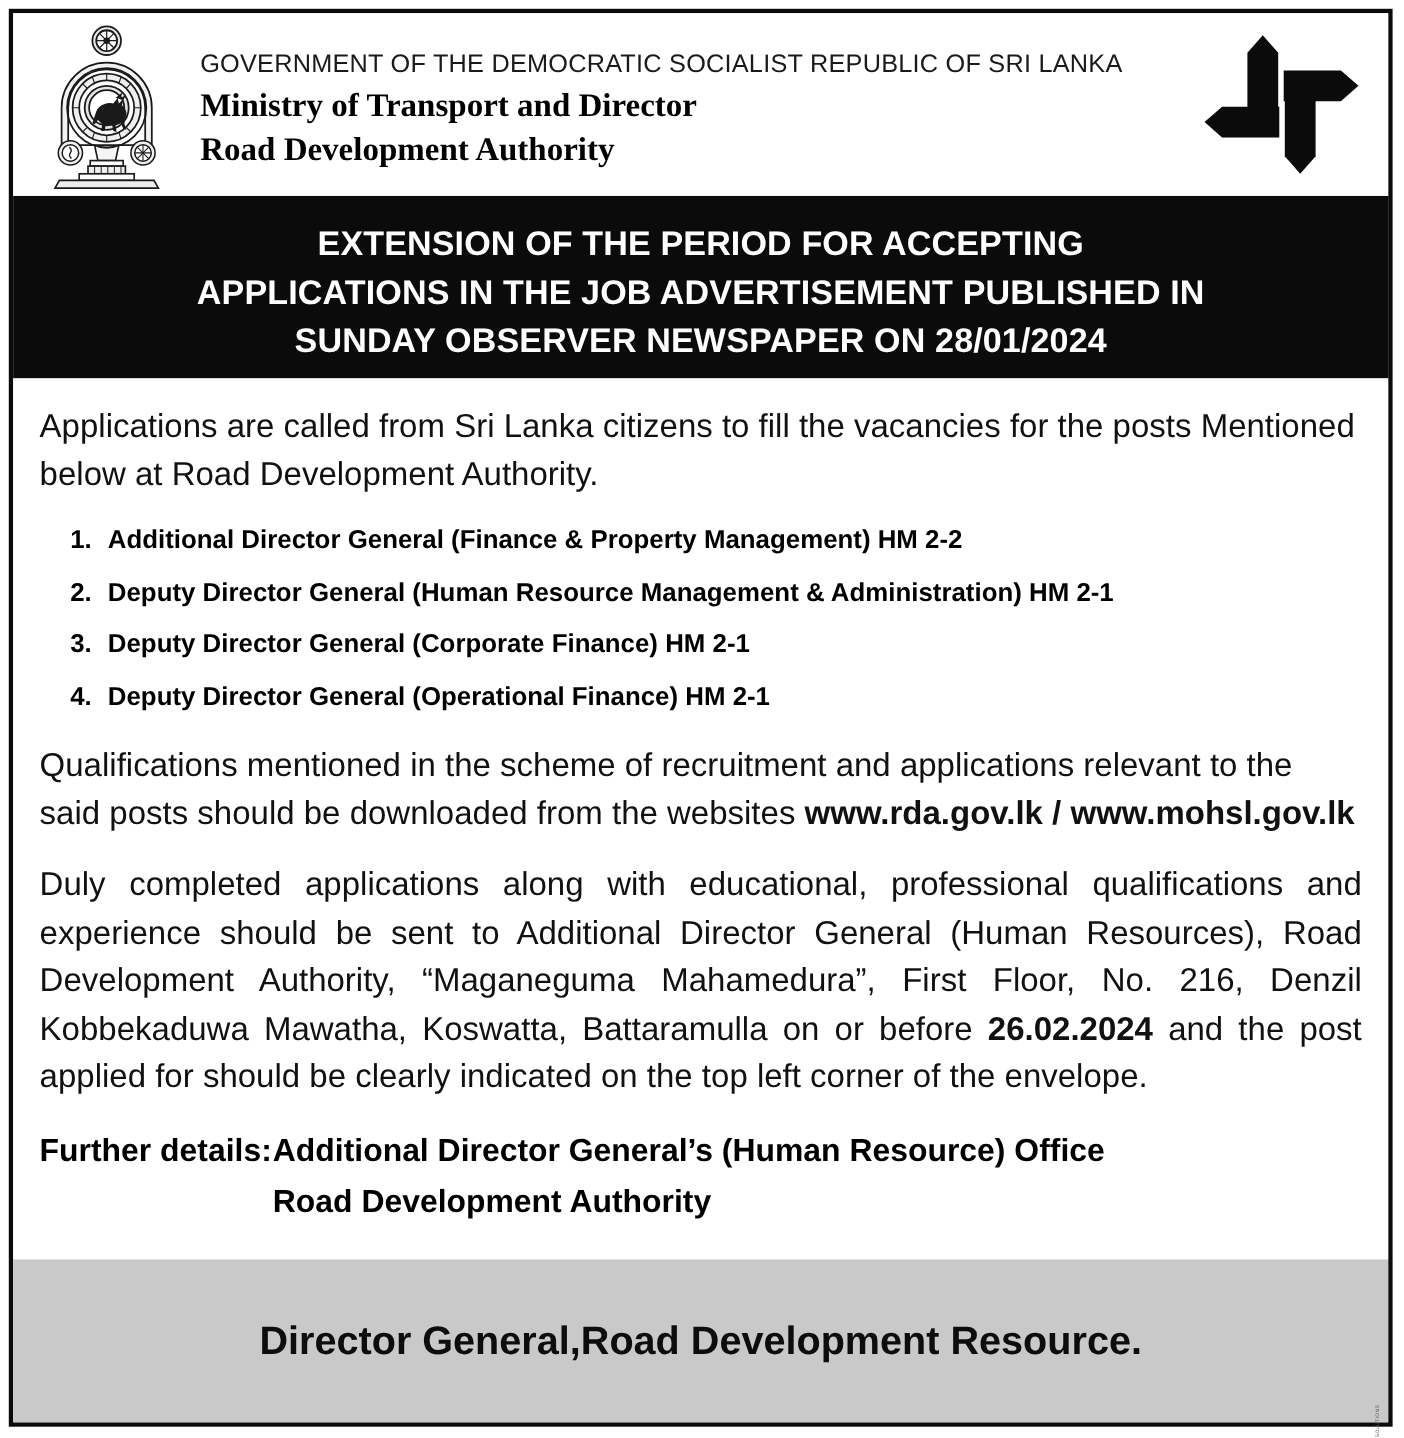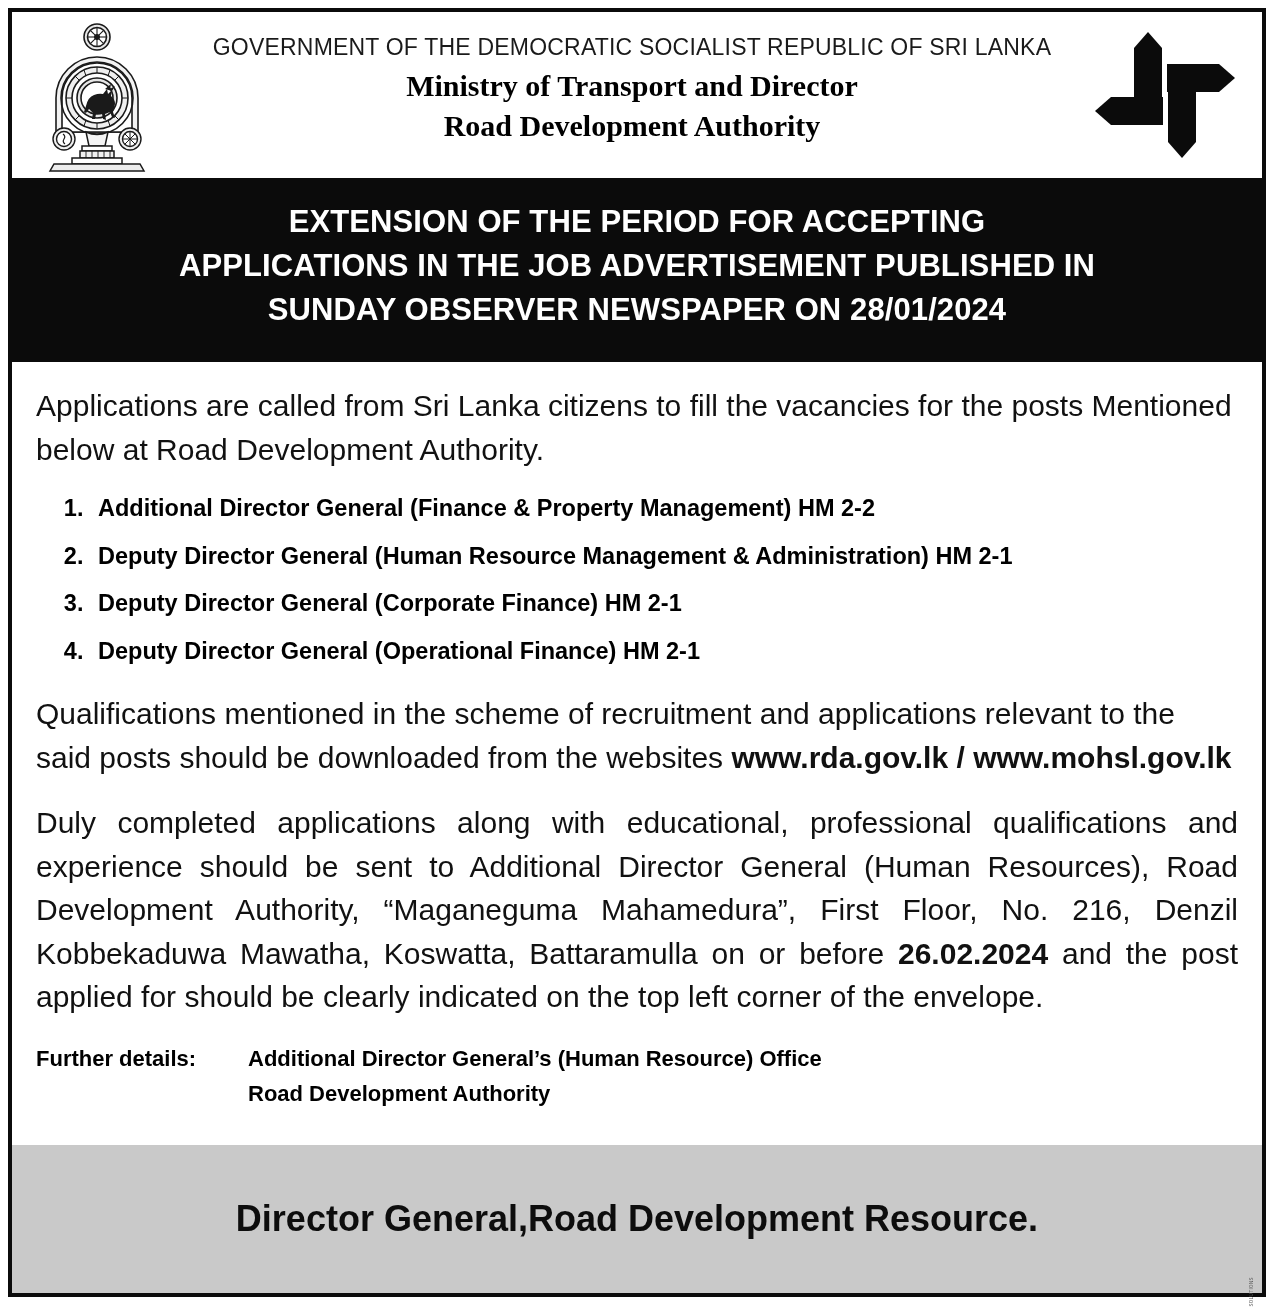--- a/index.html
+++ b/index.html
@@ -46,22 +46,21 @@
     position: absolute;
     right: 22px;
     top: 12px;
     width: 150px;
     height: 140px;
   }
   .masthead-text {
     position: absolute;
     left: 170px;
     right: 180px;
-    top: 22px;
-    text-align: center;
+    top: 32px;
   }
   .gov-line {
     font-family: "Liberation Sans", sans-serif;
     font-size: 23px;
     letter-spacing: 0.2px;
     line-height: 1.15;
     color: #1a1a1a;
     white-space: nowrap;
   }
   .ministry-line {
@@ -78,21 +77,21 @@
     font-size: 30px;
     line-height: 1.25;
     color: #000000;
   }
 
   
   .banner {
     background: #0b0b0b;
     color: #ffffff;
     flex: 0 0 auto;
-    padding: 22px 40px 30px 40px;
+    padding: 22px 40px 12px 40px;
     text-align: center;
     box-sizing: border-box;
   }
   .banner-line {
     font-family: "Liberation Sans", sans-serif;
     font-weight: bold;
     font-size: 31px;
     line-height: 1.42;
     letter-spacing: 0.1px;
     white-space: nowrap;
@@ -128,21 +127,21 @@
     margin-bottom: 17px;
     padding-left: 8px;
   }
   ol.posts li::marker { font-weight: bold; }
 
   .further {
     margin-top: 4px;
   }
   .further-row {
     display: flex;
-    font-size: 22px;
+    font-size: 29px;
     font-weight: bold;
     line-height: 1.62;
   }
   .further-label {
     width: 212px;
     flex: 0 0 212px;
   }
   .further-val { flex: 1 1 auto; }
 
   

